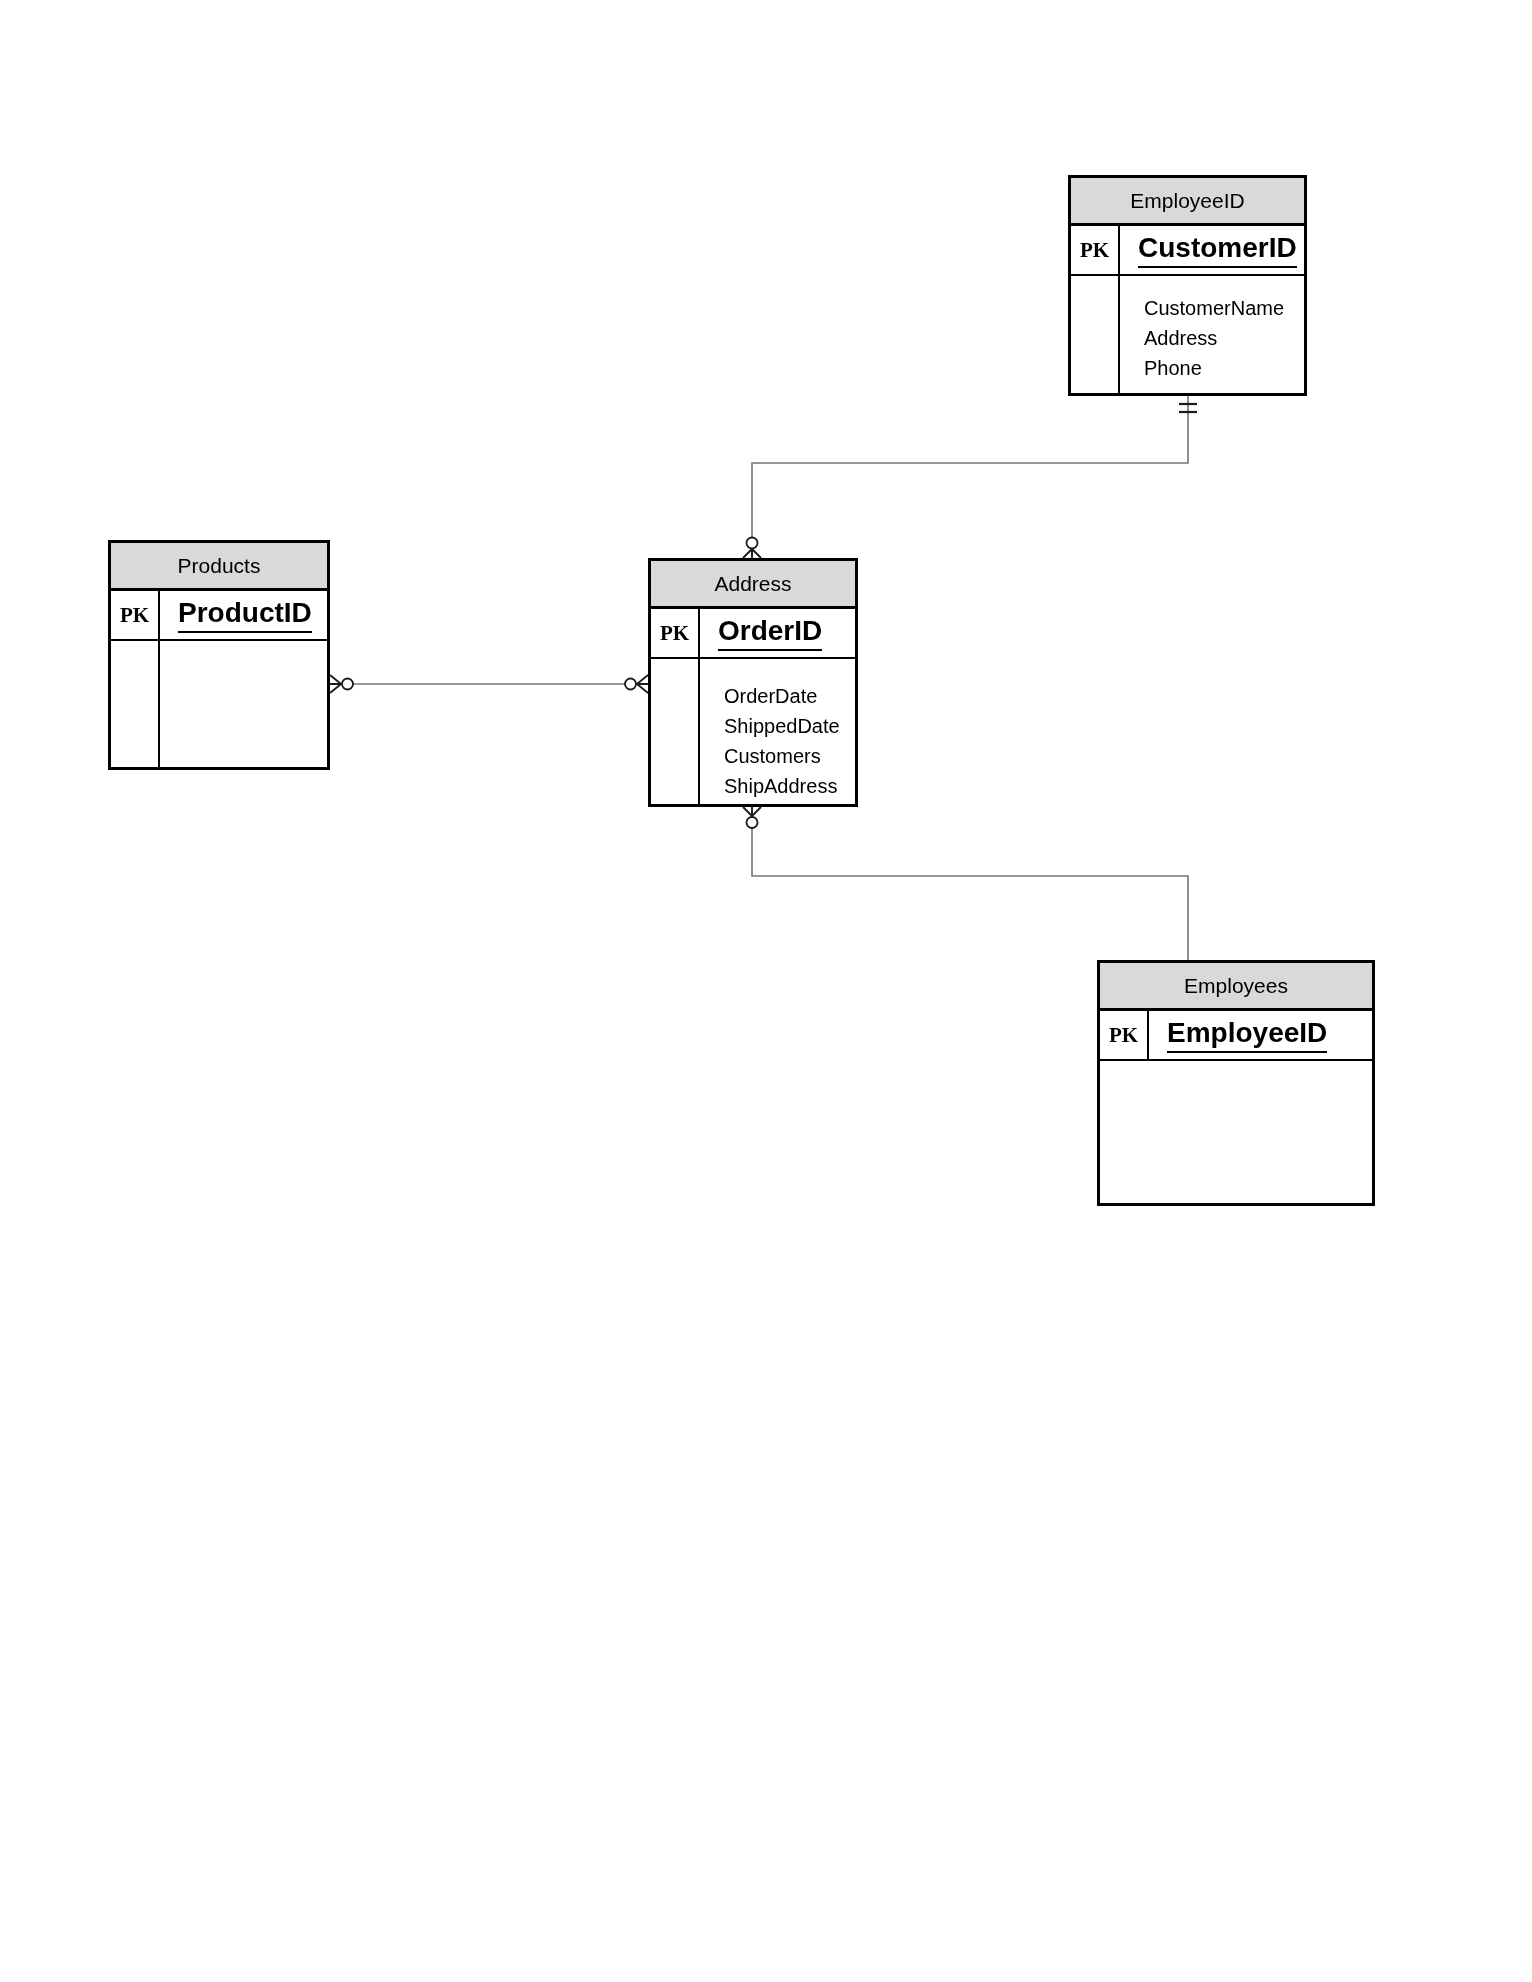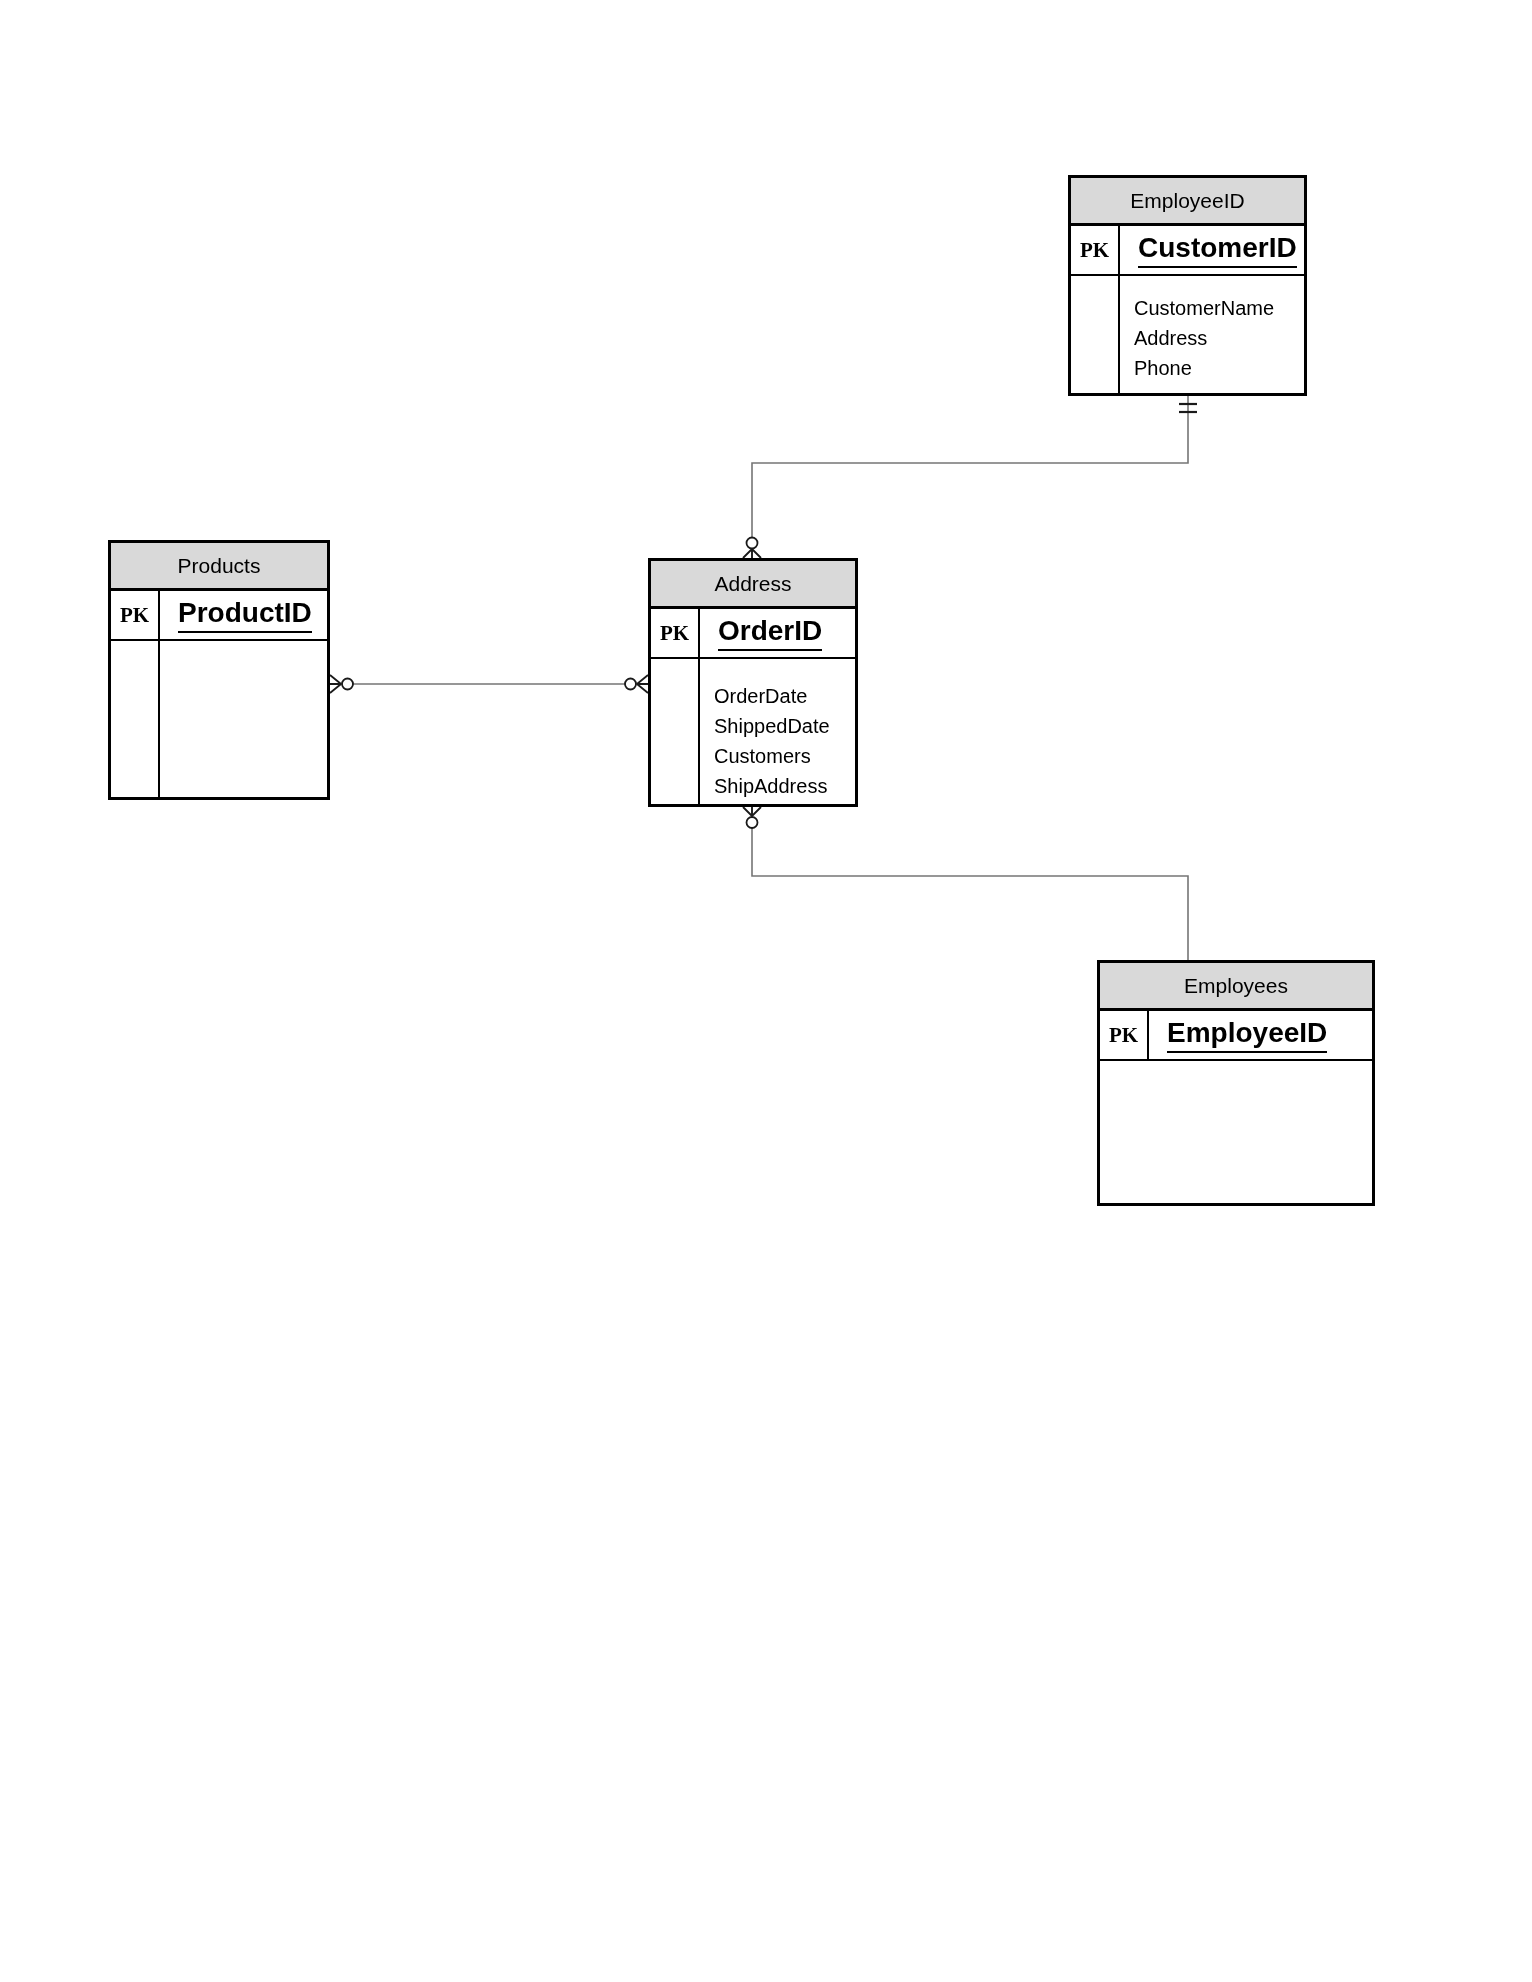--- a/index.html
+++ b/index.html
@@ -65,21 +65,21 @@
     padding-left: 18px;
     font-weight: bold;
     font-size: 28px;
   }
   .key-cell .key-text {
     border-bottom: 2.5px solid var(--table-border);
     padding-bottom: 2px;
   }
   .attr-cell {
     flex: 1 1 auto;
-    padding-left: 14px;
+    padding-left: 24px;
     font-size: 20px;
     line-height: 30px;
   }
   .attr-line { white-space: nowrap; }
 </style>
 </head>
 <body>
 
 <div class="canvas">
 
@@ -133,21 +133,21 @@
     <div class="row attr-row">
       <div class="pk-cell"></div>
       <div class="attr-cell" style="padding-top:17px;">
           <div class="attr-line">CustomerName</div>
           <div class="attr-line">Address</div>
           <div class="attr-line">Phone</div>
         </div>
     </div>
   </div>
 
-  <div class="entity" style="left:108px; top:540px; width:222px; height:260px;">
+  <div class="entity" style="left:108px; top:540px; width:222px; height:230px;">
     <div class="entity-header">Products</div>
     <div class="row pk-row">
       <div class="pk-cell">PK</div>
       <div class="key-cell">
         <span class="key-text">ProductID</span>
       </div>
     </div>
     <div class="row attr-row">
       <div class="pk-cell"></div>
     </div>

